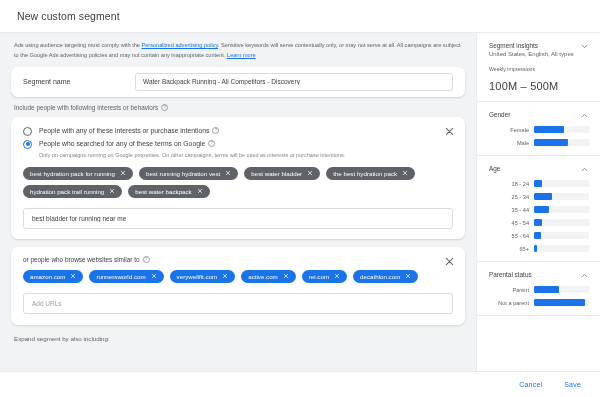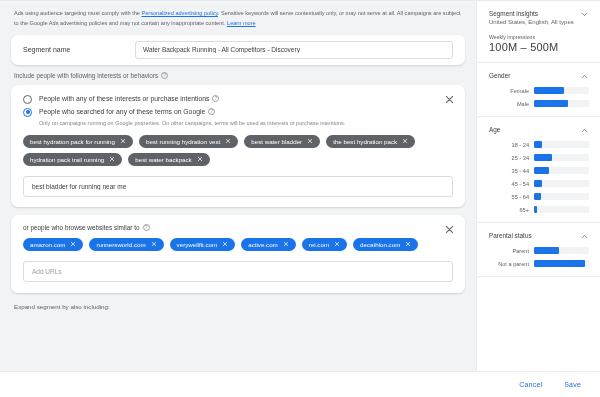--- a/index.html
+++ b/index.html
@@ -168,21 +168,21 @@
   .ins-head {
     display: flex; align-items: flex-start; justify-content: space-between;
     gap: 6px;
   }
   .ins-title { font-size: 6.4px; color: #3c4043; }
   .ins-sub { font-size: 6px; color: #5f6368; margin-top: 2px; }
   .chev { width: 9px; height: 9px; flex: none; color: #5f6368; margin-top: 0px; }
   .chev svg { width: 100%; height: 100%; display: block; }
 
   .wk-label { font-size: 5.2px; color: #5f6368; margin-top: 9px; }
-  .wk-value { font-size: 11px; color: #3c4043; margin-top: 1px; letter-spacing: .2px; }
+  .wk-value { font-size: 11px; color: #3c4043; margin-top: 8px; letter-spacing: .2px; }
 
   .bar-row {
     display: flex; align-items: center; gap: 5px;
     margin-top: 6px;
   }
   .bar-label {
     font-size: 5.6px; color: #5f6368;
     width: 40px; text-align: right; flex: none;
   }
   .bar-track {
@@ -204,20 +204,23 @@
     font-size: 7px; color: #1a73e8;
     background: none; border: none; cursor: pointer;
     padding: 3px 4px; letter-spacing: .2px;
   }
 </style>
 </head>
 <body>
 
 <div id="app">
 
+  <div class="dialog-header">
+    <div class="dialog-title">New custom segment</div>
+  </div>
 
   <div class="dialog-body">
 
     <div class="main-col">
 
       <div class="policy-note">
         <span>Ads using audience targeting must comply with the </span><a href="#">Personalized advertising policy</a><span>. Sensitive keywords will serve contextually only, or may not serve at all. All campaigns are subject to the Google Ads advertising policies and may not contain any inappropriate content. </span><a href="#">Learn more</a>
       </div>
 
       <div class="card seg-name-card">

